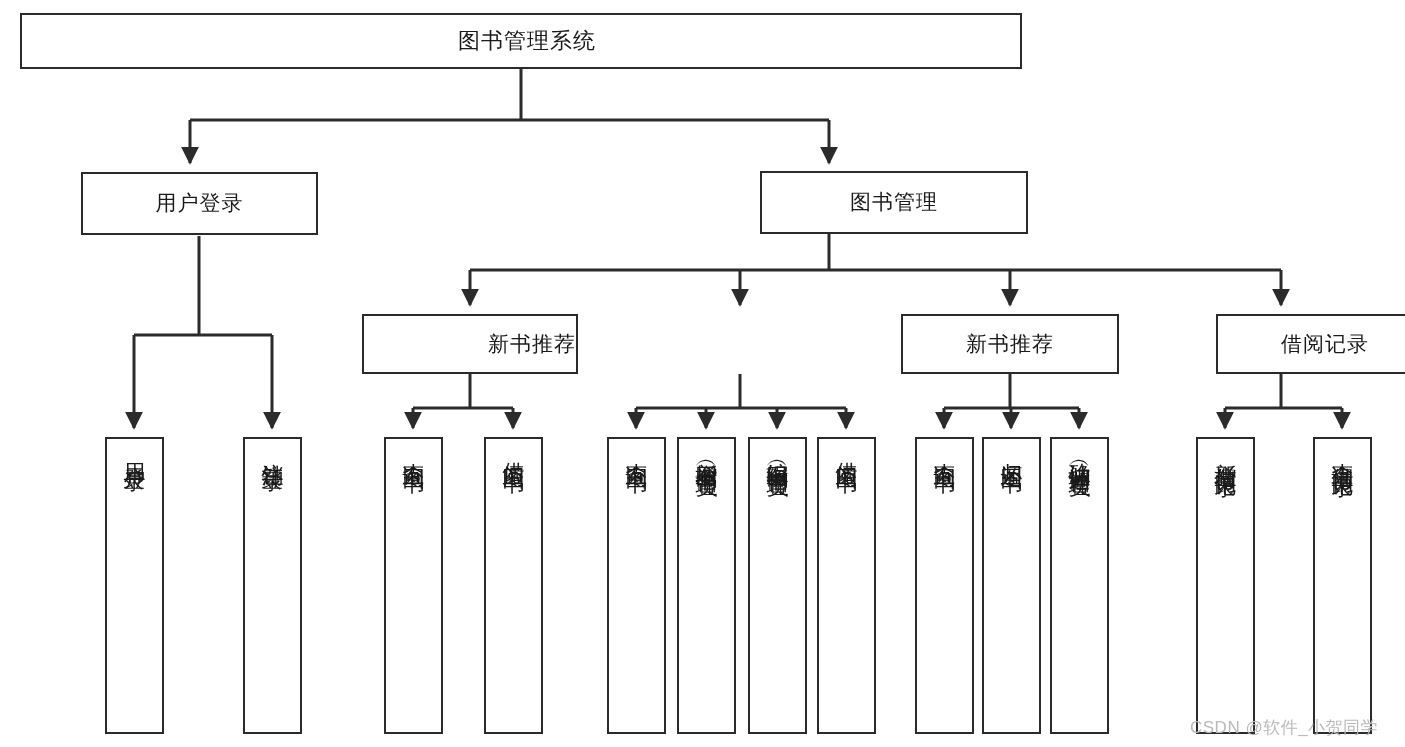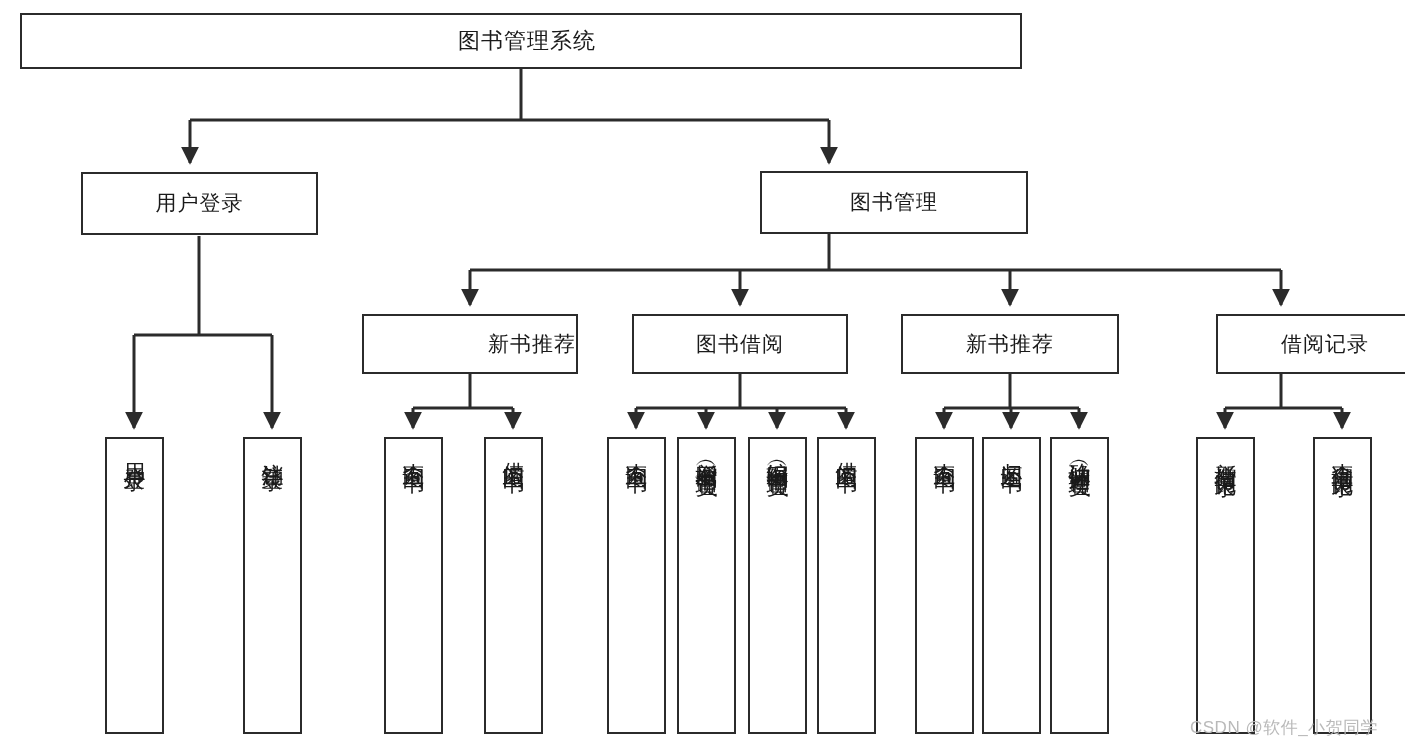--- a/index.html
+++ b/index.html
@@ -139,23 +139,20 @@
   <div class="node horiz" style="left:81px; top:172px; width:237px; height:63px;">
     <span class="label">用户登录</span>
   </div>
   <div class="node horiz" style="left:723px; top:171px; width:268px; height:63px;margin-left:37px;">
     <span class="label">图书管理</span>
   </div>
 
   <div class="node horiz" style="left:362px; top:314px; width:216px; height:60px;justify-content:flex-end;">
     <span class="label">新书推荐</span>
   </div>
-  <div class="node horiz" style="left:632px; top:314px; width:216px; height:60px;">
-    <span class="label">图书借阅</span>
-  </div>
   <div class="node horiz" style="left:901px; top:314px; width:218px; height:60px;">
     <span class="label">新书推荐</span>
   </div>
   <div class="node horiz" style="left:1172px; top:314px; width:218px; height:60px;margin-left:44px;">
     <span class="label">借阅记录</span>
   </div>
 
   <div class="node vert" style="left:105px; top:437px; width:59px; height:297px;">
     <span class="label">用户登录</span>
   </div>

